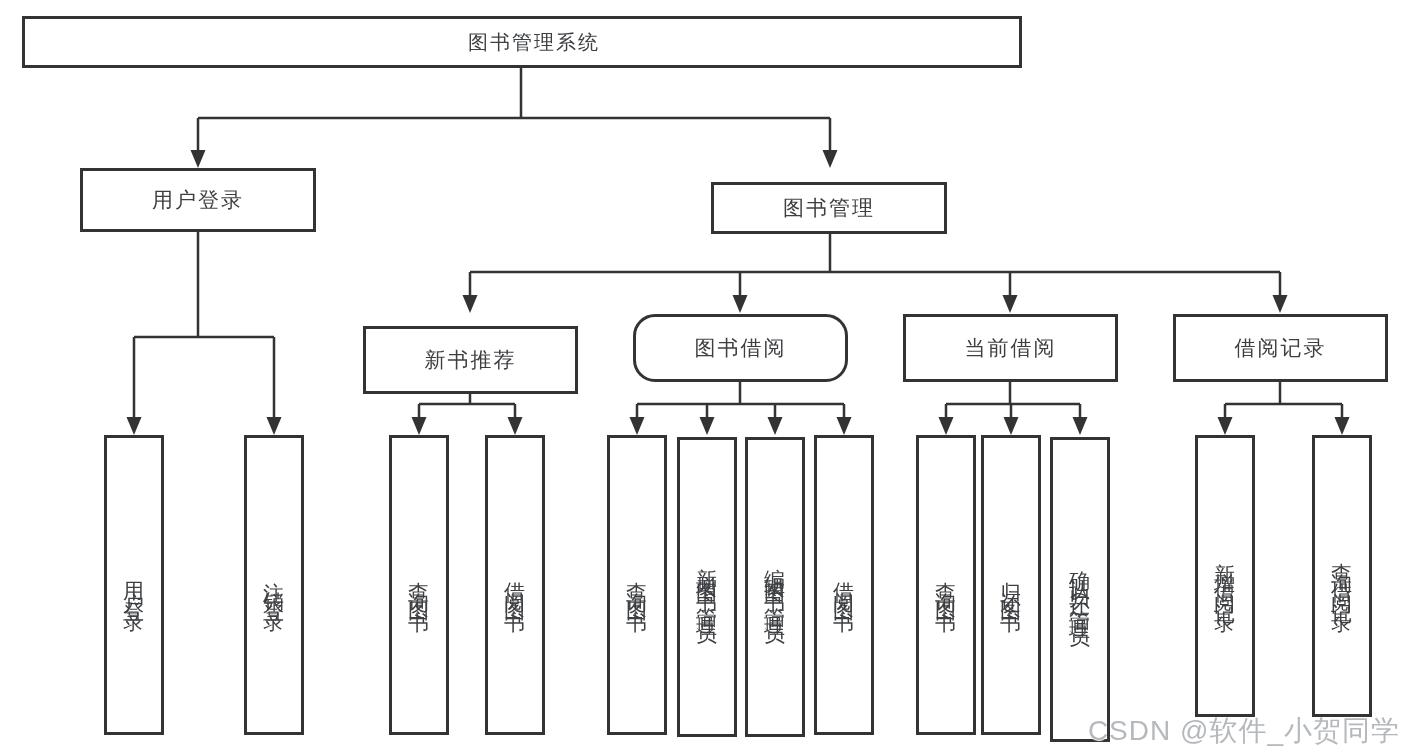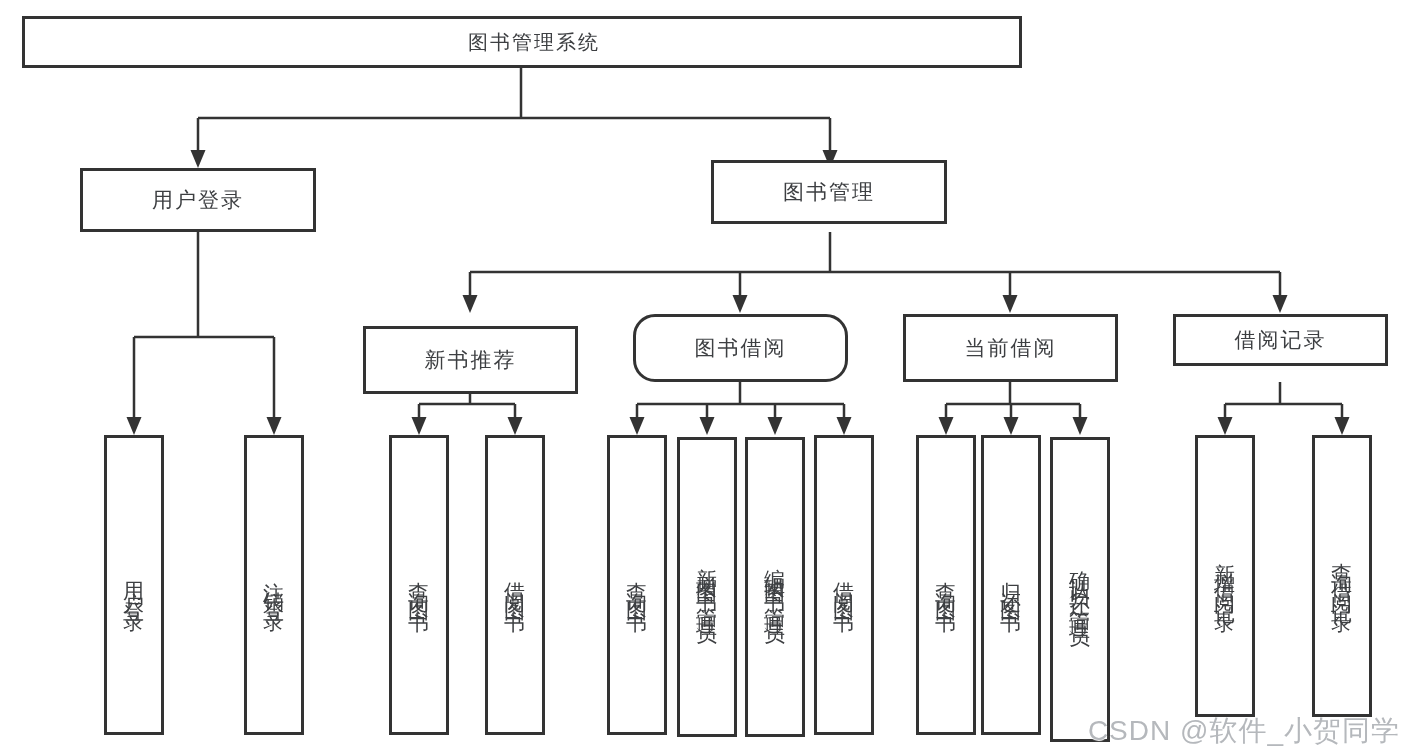--- a/index.html
+++ b/index.html
@@ -106,34 +106,34 @@
     </g>
   </svg>
 
   <div class="box root-box" style="left:22px; top:16px; width:1000px; height:52px;padding-left:24px;">
     <span class="h-label">图书管理系统</span>
   </div>
 
   <div class="box" style="left:80px; top:168px; width:236px; height:64px;">
     <span class="h-label">用户登录</span>
   </div>
-  <div class="box" style="left:711px; top:160px; width:236px; height:64px;">
+  <div class="box" style="left:711px; top:182px; width:236px; height:52px;">
     <span class="h-label">图书管理</span>
   </div>
 
   <div class="box" style="left:363px; top:326px; width:215px; height:68px;">
     <span class="h-label">新书推荐</span>
   </div>
   <div class="box" style="left:633px; top:314px; width:215px; height:68px;border-radius:22px;">
     <span class="h-label">图书借阅</span>
   </div>
   <div class="box" style="left:903px; top:314px; width:215px; height:68px;">
     <span class="h-label">当前借阅</span>
   </div>
-  <div class="box" style="left:1173px; top:314px; width:215px; height:52px;">
+  <div class="box" style="left:1173px; top:314px; width:215px; height:68px;">
     <span class="h-label">借阅记录</span>
   </div>
 
   <div class="box leaf" style="left:104px; top:435px; width:60px; height:300px;">
     <span class="v-label">用户登录</span>
   </div>
   <div class="box leaf" style="left:244px; top:435px; width:60px; height:300px;">
     <span class="v-label">注销登录</span>
   </div>
 

